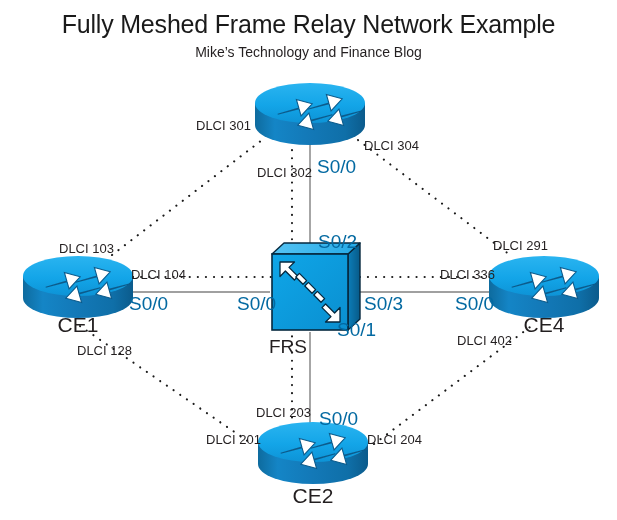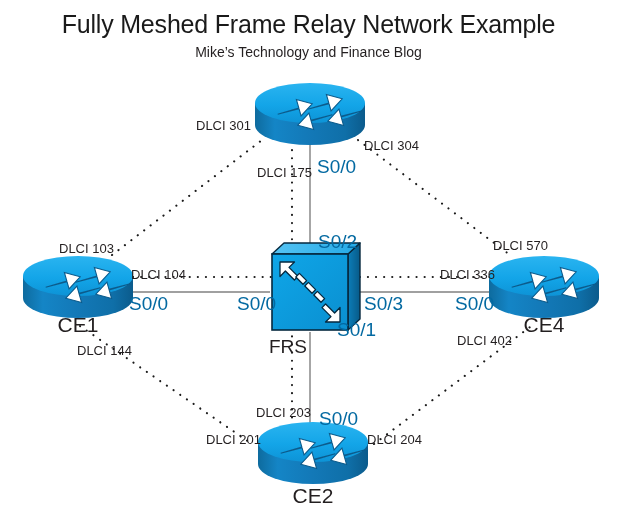--- a/index.html
+++ b/index.html
@@ -160,27 +160,27 @@
   <div class="port" style="left:317px;top:157px;">S0/0</div>
   <div class="port" style="left:319px;top:409px;">S0/0</div>
 
   <div class="port" style="left:237px;top:294px;">S0/0</div>
   <div class="port" style="left:337px;top:320px;">S0/1</div>
   <div class="port" style="left:318px;top:232px;">S0/2</div>
   <div class="port" style="left:364px;top:294px;">S0/3</div>
 
   <div class="dlci" style="left:196px;top:119px;">DLCI 301</div>
   <div class="dlci" style="left:364px;top:139px;">DLCI 304</div>
-  <div class="dlci" style="left:257px;top:166px;">DLCI 175</div>
+  <div class="dlci" style="left:257px;top:166px;">DLCI 302</div>
 
   <div class="dlci" style="left:59px;top:242px;">DLCI 103</div>
   <div class="dlci" style="left:131px;top:268px;">DLCI 104</div>
   <div class="dlci" style="left:440px;top:268px;">DLCI 336</div>
-  <div class="dlci" style="left:493px;top:239px;">DLCI 570</div>
+  <div class="dlci" style="left:493px;top:239px;">DLCI 291</div>
 
-  <div class="dlci" style="left:77px;top:344px;">DLCI 144</div>
+  <div class="dlci" style="left:77px;top:344px;">DLCI 128</div>
   <div class="dlci" style="left:457px;top:334px;">DLCI 402</div>
 
   <div class="dlci" style="left:256px;top:406px;">DLCI 203</div>
   <div class="dlci" style="left:206px;top:433px;">DLCI 201</div>
   <div class="dlci" style="left:367px;top:433px;">DLCI 204</div>
 
 </div>
 
 </body></html>

